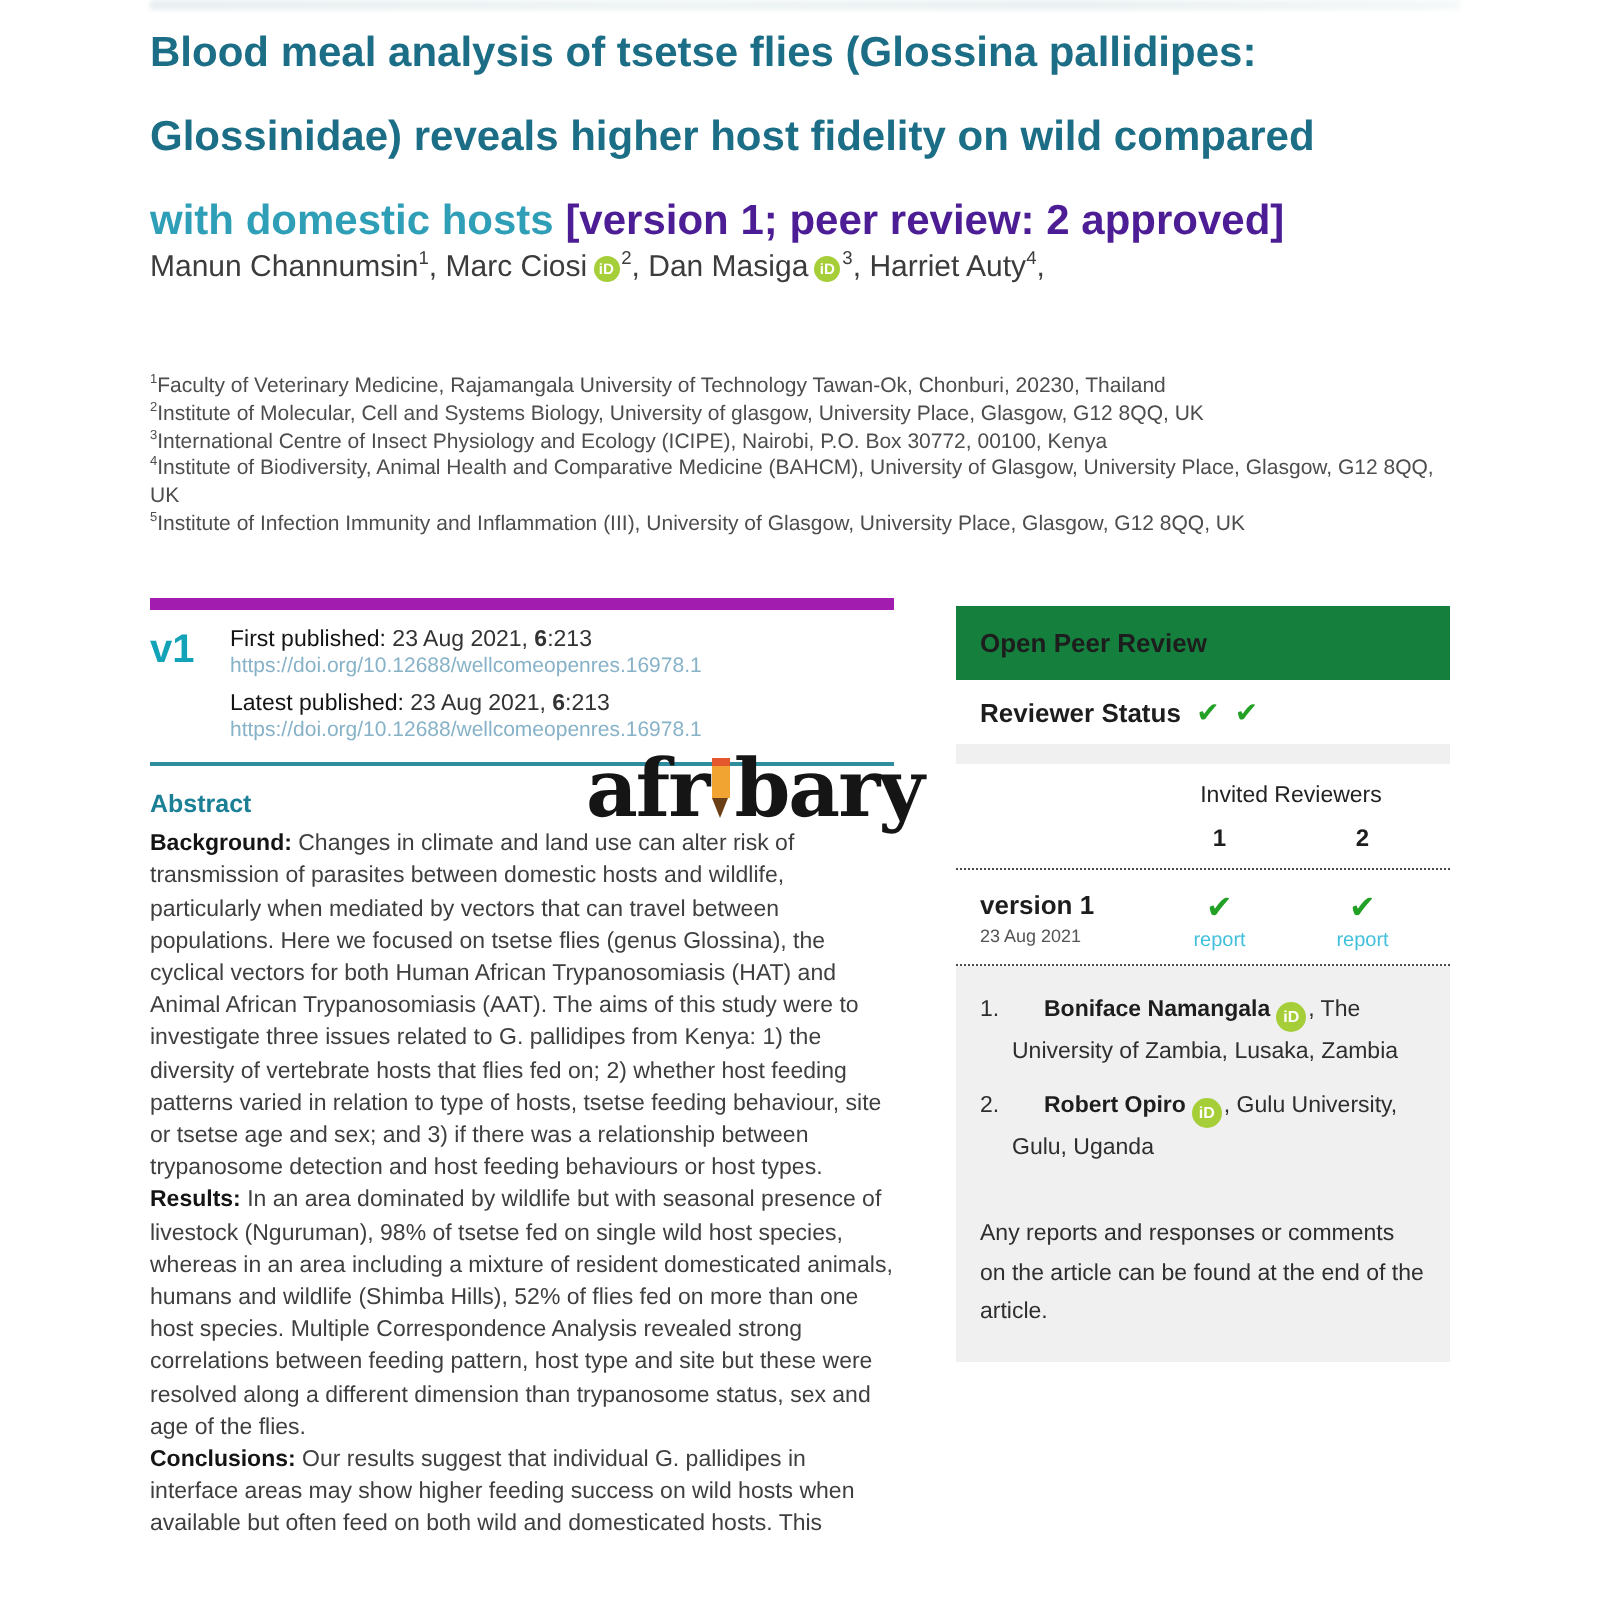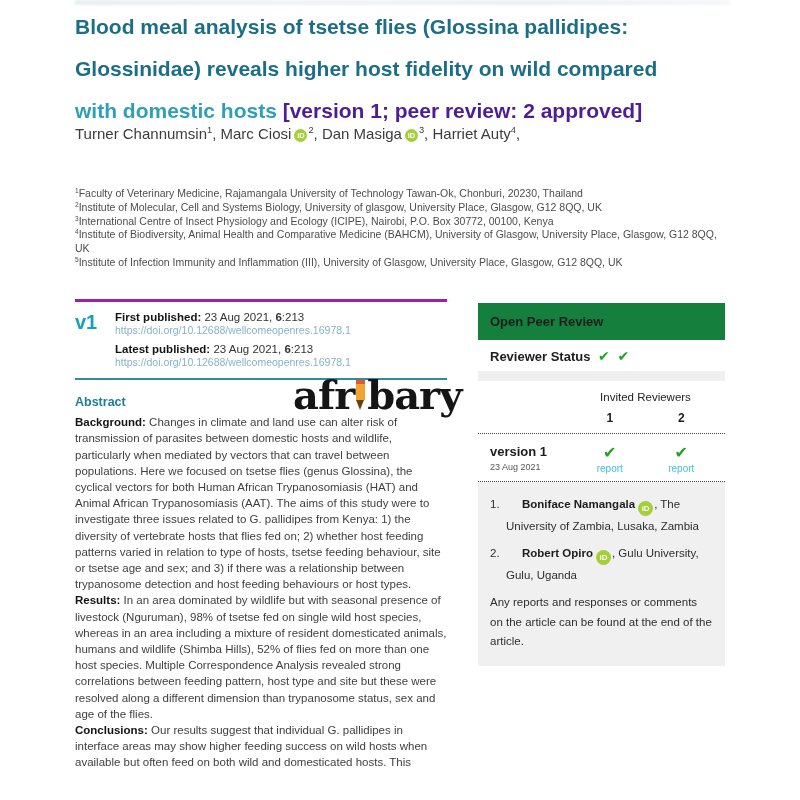--- a/index.html
+++ b/index.html
@@ -36,26 +36,26 @@
   .orcid-sm{width:15px;height:15px;line-height:15px;font-size:8px;vertical-align:-3px;}
   
   .affiliations{
     position:absolute;left:75px;top:187px;width:655px;
     font-size:10.5px;line-height:13.8px;color:#4d4d4d;
   }
   .affiliations div{margin:0;}
   
   .pubblock{
     position:absolute;left:75px;top:299px;width:372px;
-    border-top:3px solid #a21caf;border-bottom:2px solid #2e8d9c;
+    border-top:6px solid #a21caf;border-bottom:2px solid #2e8d9c;
     padding:9px 0 10px 0;display:flex;
   }
   .pub-v{font-size:20px;font-weight:700;color:#13a3b8;width:40px;flex:0 0 40px;}
   .pub-rows{font-size:11.5px;color:#333;}
-  .pub-label{font-weight:700;color:#141414;}
+  .pub-label{font-weight:400;color:#141414;}
   .pub-bold6{font-weight:700;}
   .pub-doi{font-size:10.5px;color:#87b2c8;margin:1px 0 7px 0;text-decoration:none;display:block;}
   .pub-doi:last-child{margin-bottom:0;}
   
   .watermark{
     position:absolute;left:293px;top:371px;z-index:9;
     font-family:"DejaVu Serif","Liberation Serif",serif;
     font-size:40px;font-weight:700;color:#151515;letter-spacing:-1px;
     white-space:nowrap;
   }
@@ -86,36 +86,36 @@
   .v-cell{padding:10px 0 9px 4px;}
   .v-name{font-weight:700;font-size:13px;color:#1d1d1d;}
   .v-date{font-size:9px;color:#555;margin-top:3px;}
   .r-cell{text-align:center;padding:8px 0 6px 0;}
   .r-check{color:#23a127;font-size:16px;font-weight:700;display:block;}
   .r-report{color:#41c0dc;font-size:10px;display:block;margin-top:1px;text-decoration:none;}
   .opr-reviewers{background:#f0f0f0;padding:12px 12px 14px 12px;line-height:1.8;}
   .rev-item{display:flex;margin-bottom:6px;}
   .rev-num{flex:0 0 16px;}
   .rev-name{font-weight:700;color:#1d1d1d;padding-left:16px;}
-  .opr-footer{margin-top:8px;line-height:1.7;color:#2e2e2e;}
+  .opr-footer{margin-top:24px;line-height:1.7;color:#2e2e2e;}
 </style>
 </head>
 <body>
 
 <div class="artifact-top"></div>
 
 <h1 class="title" style="margin:0;">
   <span><span>Blood meal analysis of tsetse flies (</span><span class="t-italic">Glossina pallidipes</span><span>:</span></span><br>
   <span>Glossinidae) reveals higher host fidelity on wild compared</span><br>
   <span class="t-light">with domestic hosts</span><span class="t-dark"> [version 1; peer review: 2 approved]</span>
 </h1>
 
 <div class="authors">
   <div>
-    <span><span>Turner Channumsin</span><sup>1</sup><span>, </span></span><span><span>Marc Ciosi</span><span class="orcid">iD</span><sup>2</sup><span>, </span></span><span><span>Dan Masiga</span><span class="orcid">iD</span><sup>3</sup><span>, </span></span><span><span>Harriet Auty</span><sup>4</sup><span>,</span></span>
+    <span><span>Manun Channumsin</span><sup>1</sup><span>, </span></span><span><span>Marc Ciosi</span><span class="orcid">iD</span><sup>2</sup><span>, </span></span><span><span>Dan Masiga</span><span class="orcid">iD</span><sup>3</sup><span>, </span></span><span><span>Harriet Auty</span><sup>4</sup><span>,</span></span>
   </div>
 </div>
 
 <div class="affiliations">
   <div><sup>1</sup><span>Faculty of Veterinary Medicine, Rajamangala University of Technology Tawan-Ok, Chonburi, 20230, Thailand</span></div>
   <div><sup>2</sup><span>Institute of Molecular, Cell and Systems Biology, University of glasgow, University Place, Glasgow, G12 8QQ, UK</span></div>
   <div><sup>3</sup><span>International Centre of Insect Physiology and Ecology (ICIPE), Nairobi, P.O. Box 30772, 00100, Kenya</span></div>
   <div><sup>4</sup><span>Institute of Biodiversity, Animal Health and Comparative Medicine (BAHCM), University of Glasgow, University Place, Glasgow, G12 8QQ, UK</span></div>
   <div><sup>5</sup><span>Institute of Infection Immunity and Inflammation (III), University of Glasgow, University Place, Glasgow, G12 8QQ, UK</span></div>
 </div>

